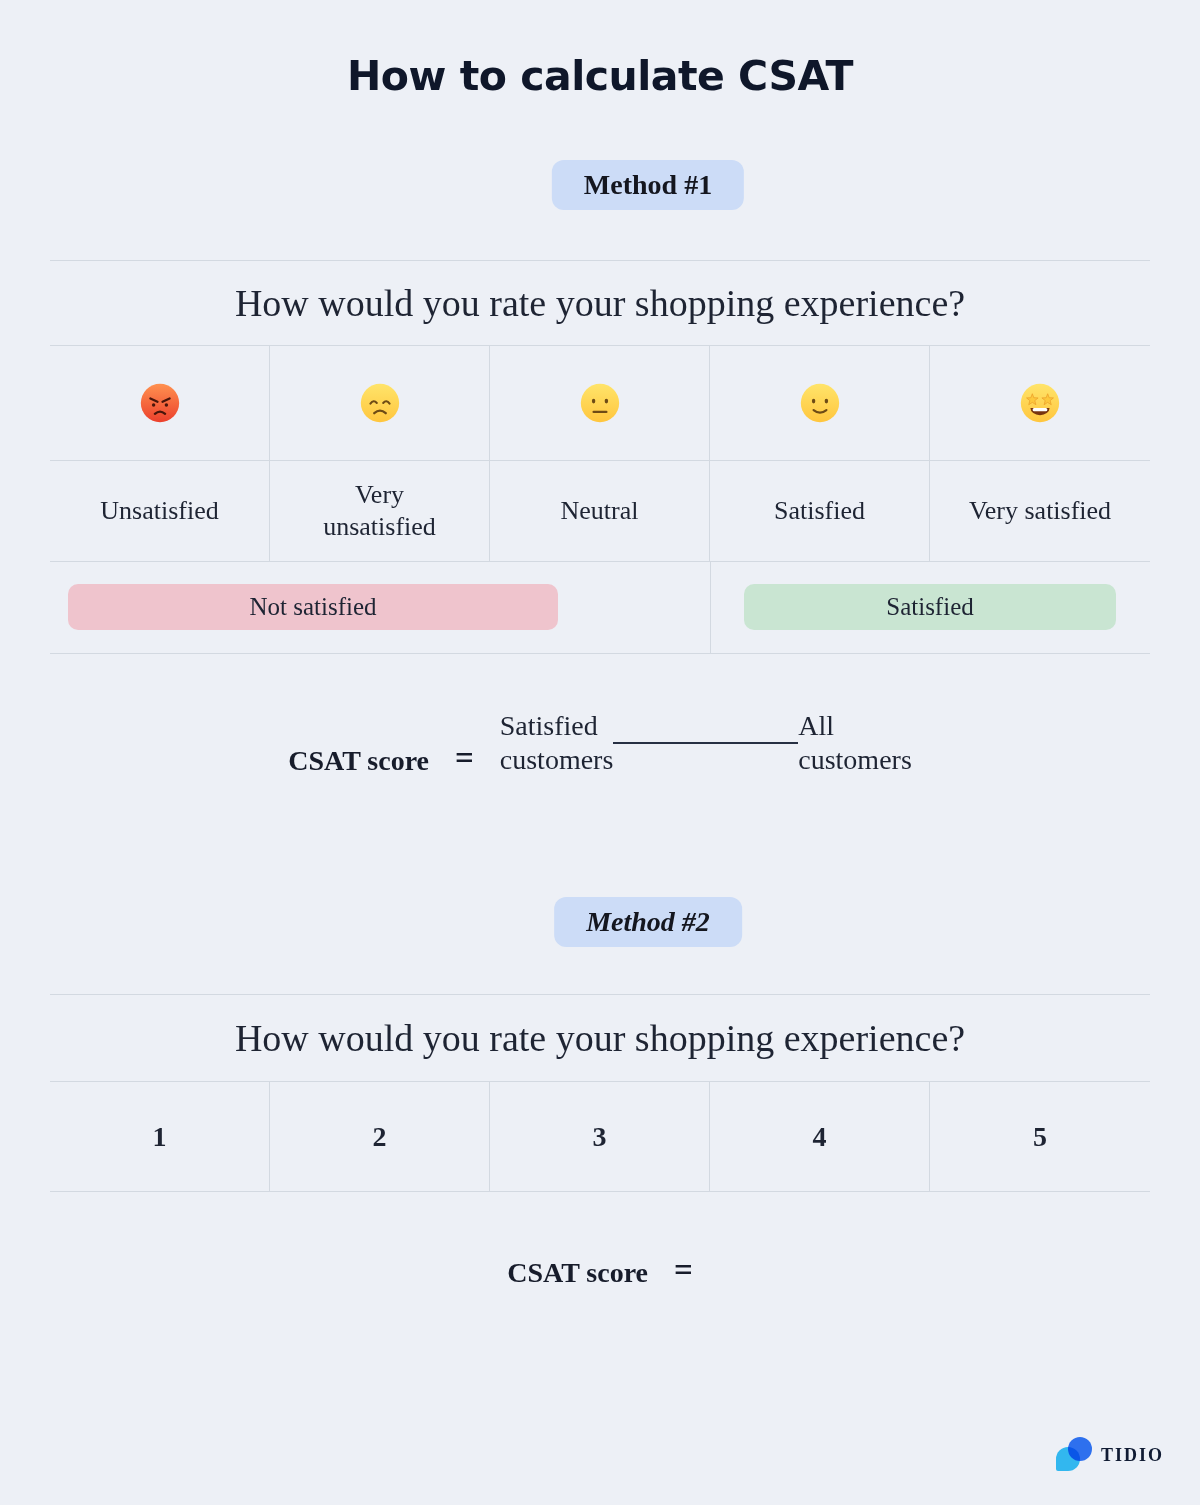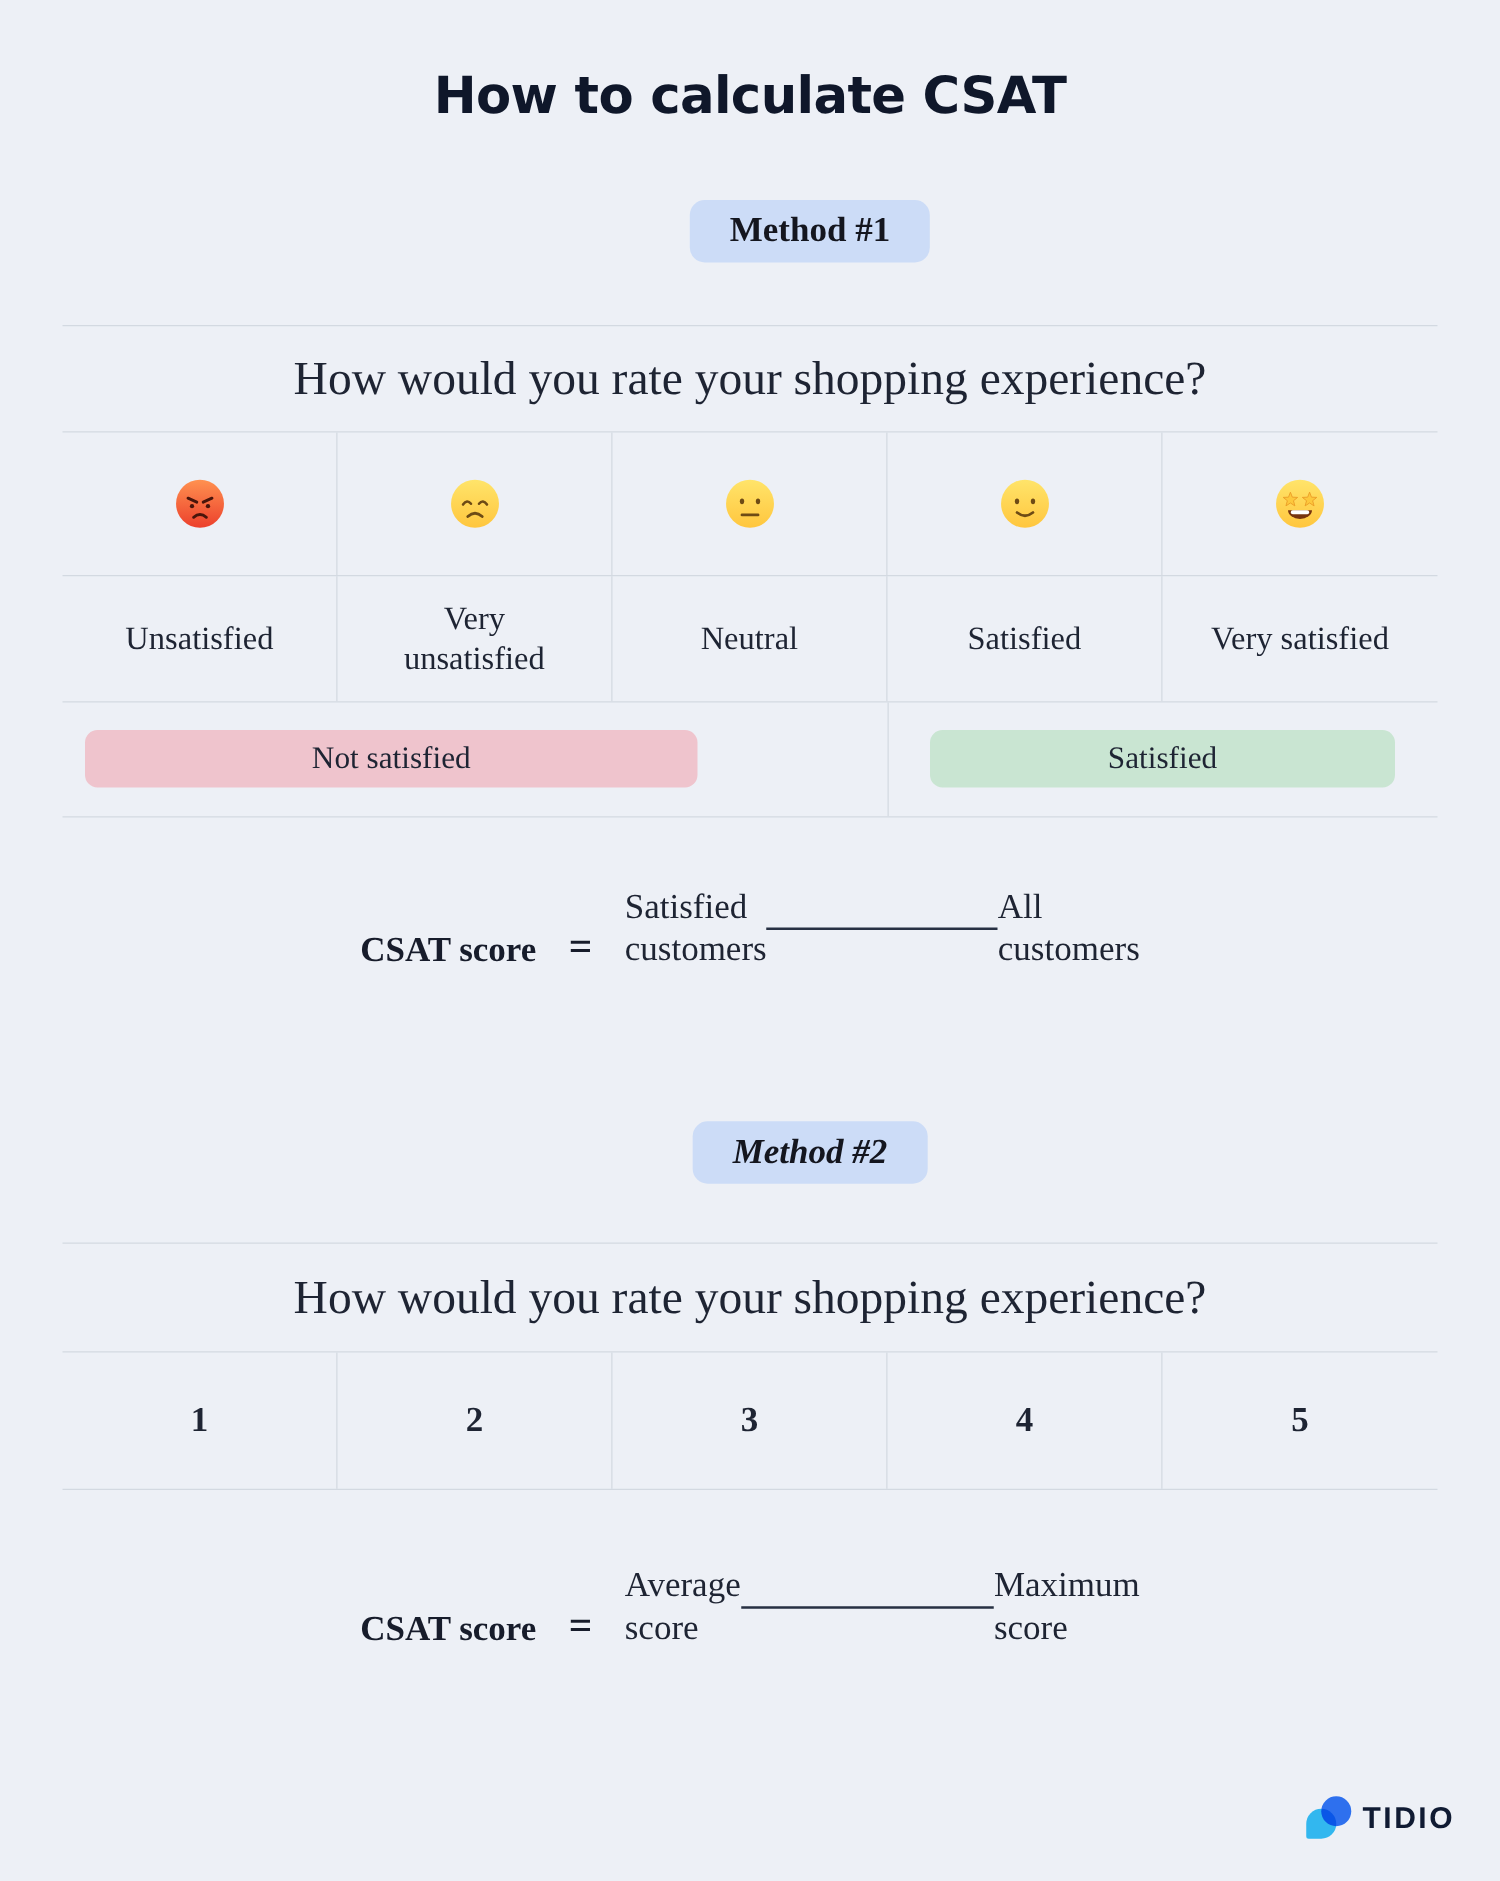--- a/index.html
+++ b/index.html
@@ -84,22 +84,22 @@
   .brand-mark .bubble-dark{
     position:absolute;right:0;top:0;width:24px;height:24px;border-radius:50%;
     background:#2e70ee;
   }
   .brand-mark .bubble-light{
     position:absolute;left:0;bottom:2px;width:24px;height:24px;
     border-radius:12px 12px 12px 2px;
     background:#35c3f8;mix-blend-mode:multiply;
   }
   .brand-word{
-    font-family:Liberation Sans, sans-serif;
-    font-size:24px;font-weight:700;letter-spacing:2px;color:#101b33;
+    font-family:Liberation Serif, serif;
+    font-size:18px;font-weight:700;letter-spacing:2px;color:#101b33;
   }
   .emoji-svg{width:46px;height:46px;display:block;}
   .svg-defs{position:absolute;width:0;height:0;}
 </style>
 </head>
 <body>
 
 <svg class="svg-defs" aria-hidden="true">
   <defs>
     <linearGradient id="gradYellow" x1="0" y1="0" x2="0" y2="1">
@@ -200,25 +200,20 @@
     <div class="cell">2</div>
     <div class="cell">3</div>
     <div class="cell">4</div>
     <div class="cell">5</div>
   </div>
 </div>
 
 <div class="formula formula-2">
   <span class="formula-label">CSAT score</span>
   <span class="formula-eq">=</span>
-  <span class="fraction">
-    <span class="numerator">Average score</span>
-    <span class="frac-line"></span>
-    <span class="denominator">Maximum score</span>
-  </span>
 </div>
 
 <div class="brand">
   <span class="brand-mark">
     <span class="bubble-dark"></span>
     <span class="bubble-light"></span>
   </span>
   <span class="brand-word">TIDIO</span>
 </div>
 

